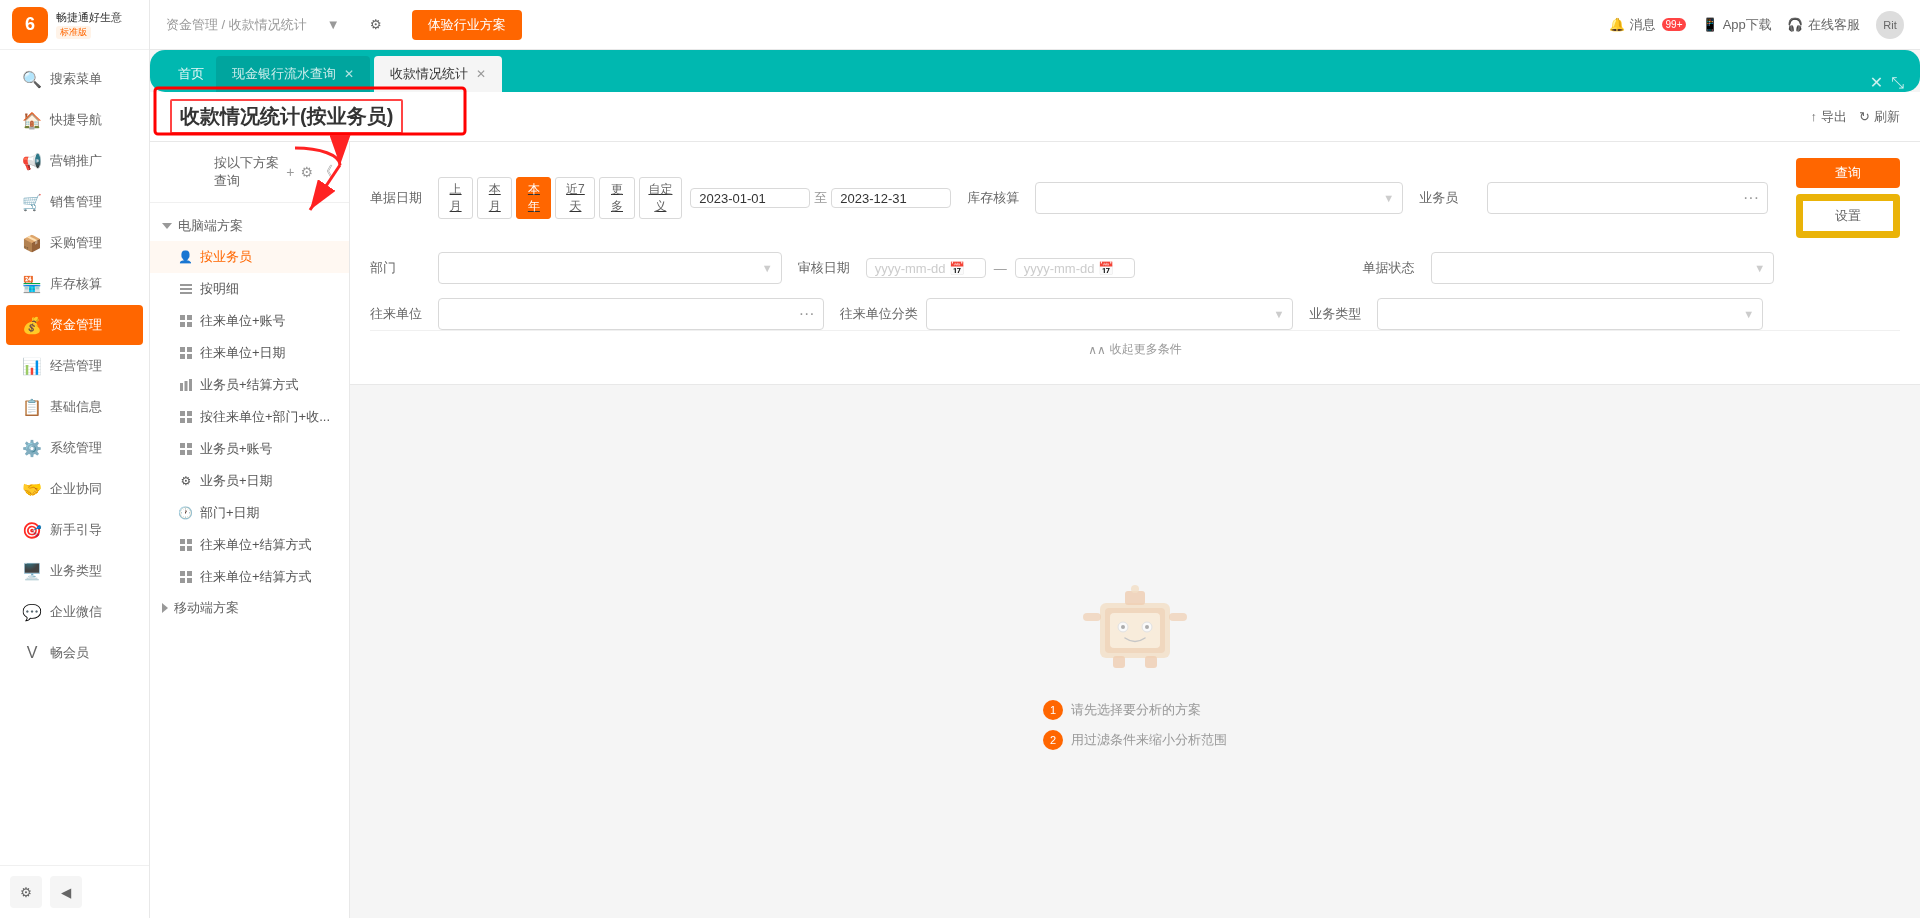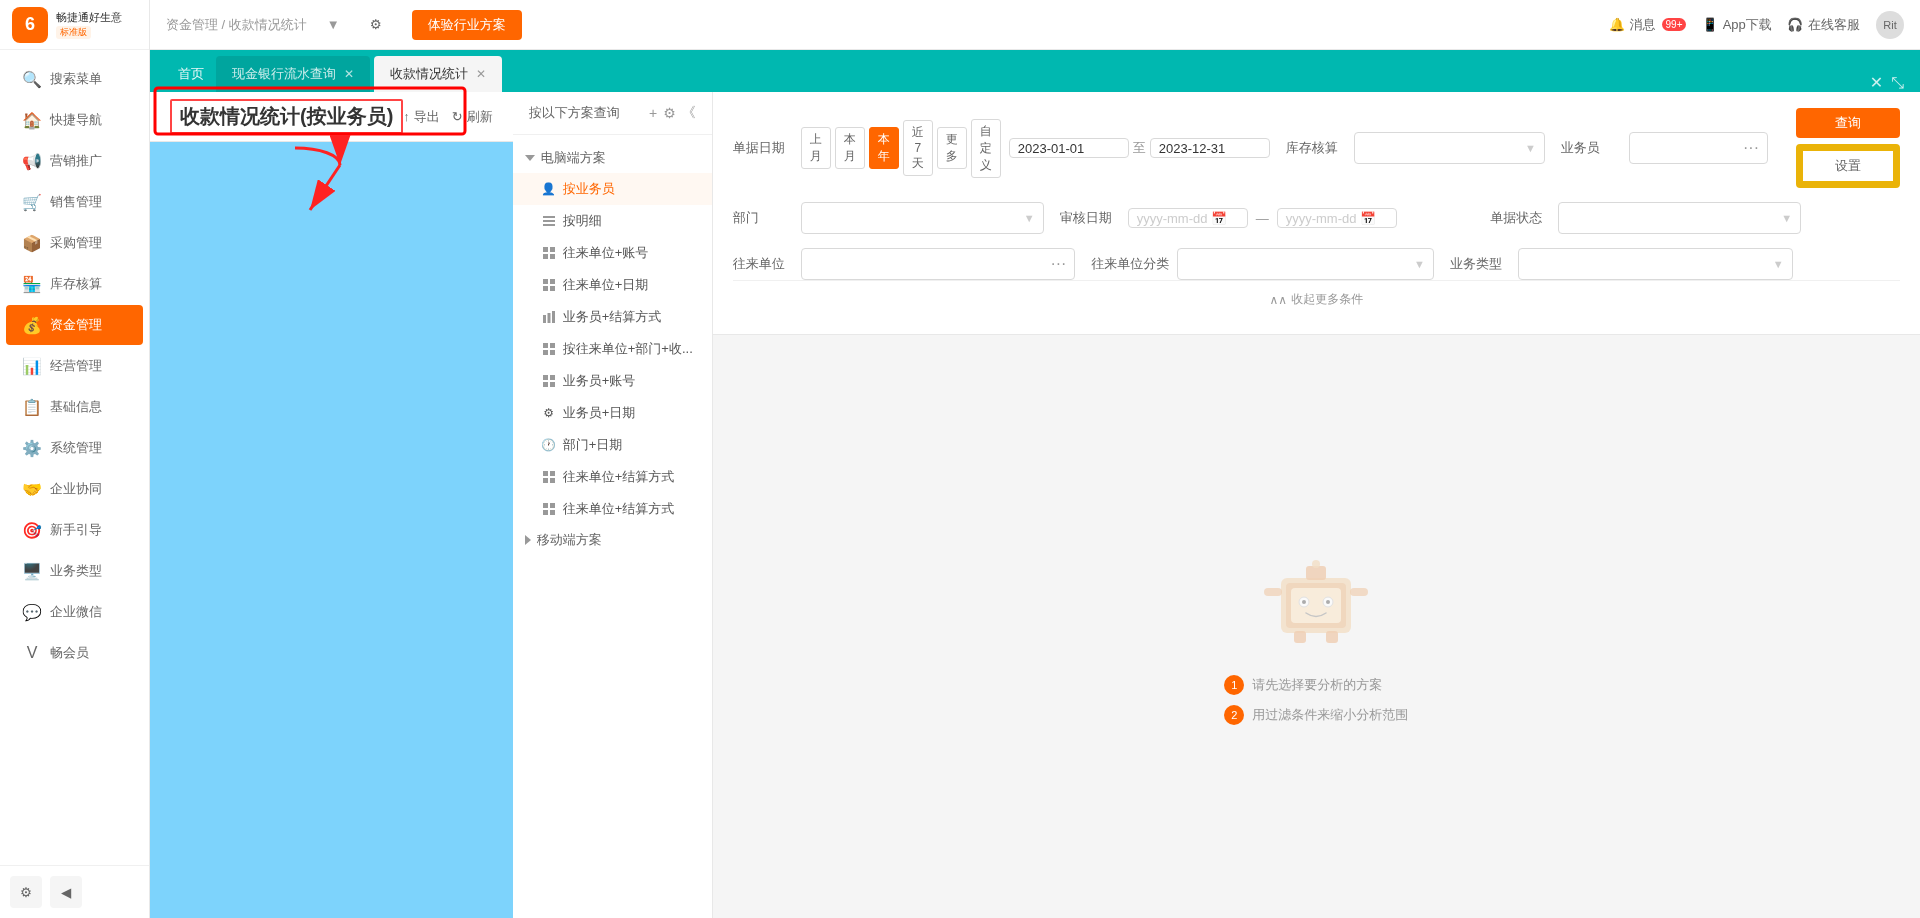--- a/index.html
+++ b/index.html
@@ -58,36 +58,36 @@
     .header-action { display: flex; align-items: center; gap: 4px; cursor: pointer; color: #666; font-size: 13px; }
     .notification-badge {
       background: #ff4444; color: #fff; font-size: 10px; padding: 1px 4px;
       border-radius: 8px; margin-left: 2px;
     }
     .user-avatar { width: 28px; height: 28px; border-radius: 50%; background: #ddd; display: flex; align-items: center; justify-content: center; font-size: 11px; color: #666; }
 
     
     .tab-bar {
       height: 42px; background: #00b8b0; display: flex; align-items: flex-end;
-      padding: 0 16px; gap: 0;
+      padding: 0 16px; gap: 0; border-radius: 15px;
     }
     .tab-item {
       height: 36px; padding: 0 16px; display: flex; align-items: center;
       gap: 8px; cursor: pointer; font-size: 13px; color: rgba(255,255,255,0.8);
       background: rgba(0,0,0,0.1); border-radius: 4px 4px 0 0; margin-right: 4px;
     }
     .tab-item.active { background: #f5f5f5; color: #333; }
     .tab-item .tab-close { color: rgba(255,255,255,0.7); font-size: 12px; cursor: pointer; }
     .tab-item.active .tab-close { color: #999; }
     .tab-home { color: rgba(255,255,255,0.9); font-size: 13px; padding: 0 12px; height: 36px; display: flex; align-items: center; cursor: pointer; }
     .tab-bar-right { margin-left: auto; display: flex; align-items: center; gap: 8px; }
     .tab-action-btn { color: rgba(255,255,255,0.8); cursor: pointer; font-size: 16px; background: none; border: none; }
 
     
-    .page-content { flex: 1; overflow: hidden; display: flex; flex-direction: row; background: #7dd3fc; }
+    .page-content { flex: 1; overflow: hidden; display: flex; flex-direction: column; background: #a21caf; }
 
     
     .page-title-bar {
       height: 50px; background: #fff; display: flex; align-items: center;
       padding: 0 20px; border-bottom: 1px solid #e8e8e8; justify-content: space-between;
     }
     .page-title {
       font-size: 20px; font-weight: bold; color: #333;
       border: 2px solid #ff4444; padding: 2px 8px; border-radius: 2px;
     }
@@ -99,21 +99,21 @@
 
     
     .scheme-panel {
       width: 200px; background: #fff; border-right: 1px solid #e8e8e8;
       display: flex; flex-direction: column;
     }
     .scheme-header {
       padding: 12px 16px; display: flex; align-items: center; justify-content: space-between;
       border-bottom: 1px solid #f0f0f0; font-size: 13px; color: #666;
     }
-    .scheme-title { font-size: 13px; color: #666; }
+    .scheme-title { font-size: 13px; color: #666; margin-left: 48px; }
     .scheme-actions { display: flex; align-items: center; gap: 6px; }
     .scheme-action-icon { cursor: pointer; color: #999; font-size: 14px; background: none; border: none; }
     .scheme-list { flex: 1; overflow-y: auto; padding: 8px 0; }
     .scheme-group { }
     .scheme-group-header {
       display: flex; align-items: center; padding: 6px 12px; cursor: pointer;
       font-size: 13px; color: #666; gap: 6px;
     }
     .scheme-item {
       display: flex; align-items: center; padding: 7px 12px 7px 28px;
@@ -132,21 +132,21 @@
     .condition-row { display: flex; align-items: center; gap: 16px; margin-bottom: 14px; }
     .condition-item { display: flex; align-items: center; gap: 8px; flex: 1; }
     .condition-label { font-size: 13px; color: #666; white-space: nowrap; min-width: 60px; }
     .date-range-group { display: flex; align-items: center; gap: 4px; }
     .date-input-box {
       height: 20px; border: 1px solid #d9d9d9; border-radius: 4px;
       padding: 0 8px; font-size: 13px; color: #333; background: #fff;
       display: flex; align-items: center; gap: 4px; cursor: pointer; min-width: 120px;
     }
     .date-separator { color: #999; }
-    .date-quick-btns { display: flex; align-items: center; gap: 4px; }
+    .date-quick-btns { display: flex; align-items: center; gap: 4px; text-decoration: underline; }
     .date-quick-btn {
       padding: 3px 8px; border: 1px solid #d9d9d9; border-radius: 3px;
       font-size: 12px; cursor: pointer; color: #666; background: #fff;
     }
     .date-quick-btn.active { background: #ff6600; color: #fff; border-color: #ff6600; }
     .dropdown-arrow { color: #ccc; font-size: 11px; }
     .select-box {
       flex: 1; height: 32px; border: 1px solid #d9d9d9; border-radius: 4px;
       padding: 0 8px; font-size: 13px; color: #ccc; background: #fff;
       display: flex; align-items: center; justify-content: space-between; cursor: pointer;

